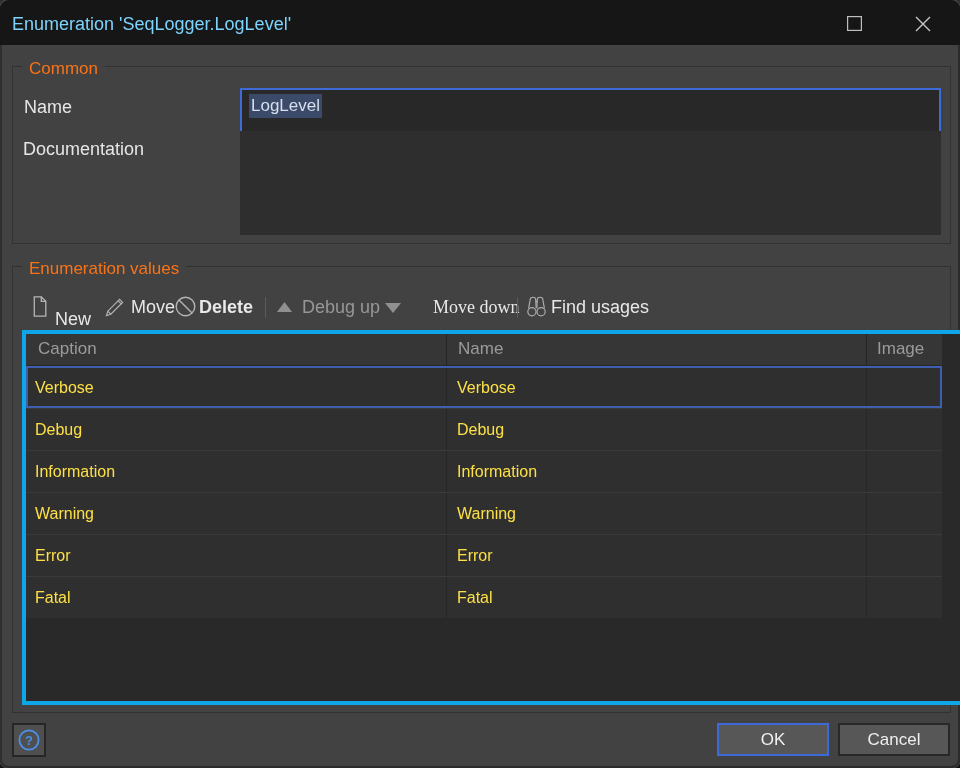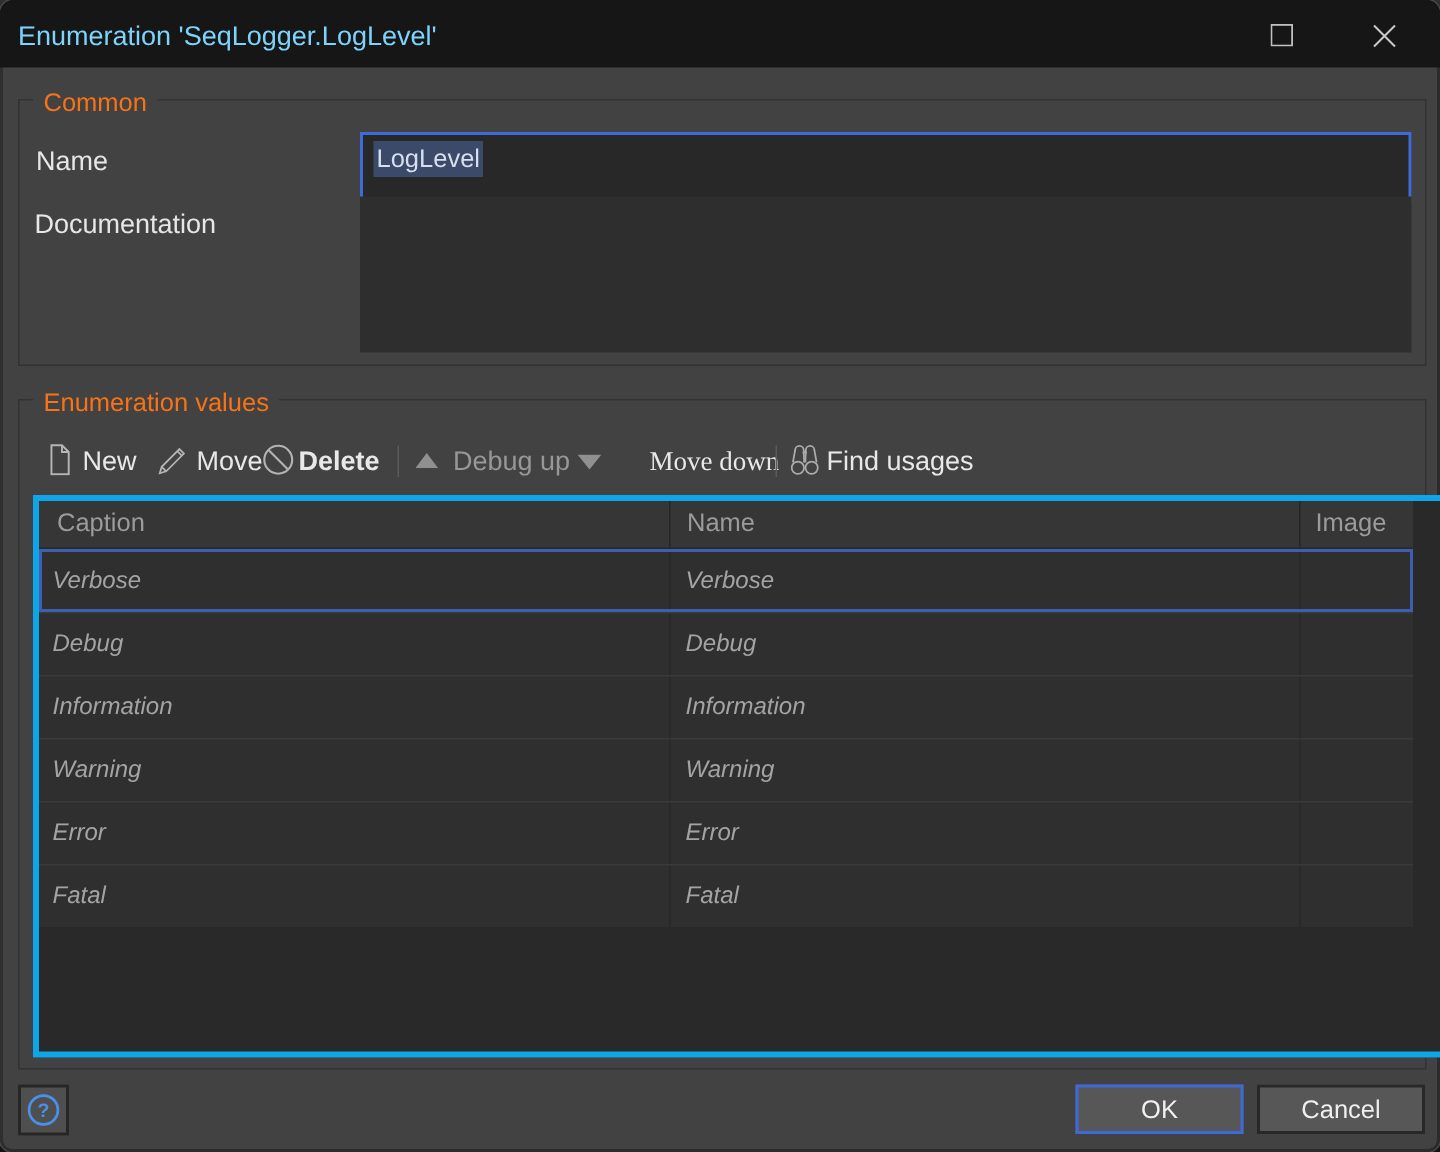--- a/index.html
+++ b/index.html
@@ -12,21 +12,21 @@
   #titlebar { position:absolute; left:0; top:0; width:960px; height:45px; background:#161616; }
   #title { position:absolute; left:12px; top:0; height:45px; line-height:48px; font-size:18px; color:#7dd3fc; }
   .abs { position:absolute; }
   .group { position:absolute; border:1px solid #323232; }
   .legend { position:absolute; top:-8px; background:#424242; padding:0 7px; font-size:17px; color:#f97316; line-height:19px; }
   .label { position:absolute; font-size:18px; color:#e6e6e6; }
   .tbtxt { position:absolute; font-size:18px; color:#e8e8e8; top:297px; line-height:20px; }
   .tbtxt.dis { color:#979797; }
   .sep { position:absolute; width:1px; height:21px; top:297px; background:#5b5b5b; }
   .hdr { position:absolute; top:0; height:100%; font-size:17px; color:#9b9b9b; line-height:30px; }
-  .cell { font-size:16px; color:#a3a3a3;font-style:italic; }
+  .cell { font-size:16px; color:#fde047; }
 </style>
 </head>
 <body>
 <div id="backdrop-bottom"></div>
 <div id="win">
   <div id="titlebar">
     <div id="title">Enumeration 'SeqLogger.LogLevel'</div>
     <svg class="abs" style="left:847px;top:16px" width="15" height="15" viewBox="0 0 15 15">
       <rect x="0.6" y="0.6" width="13.8" height="13.8" fill="none" stroke="#bfbfbf" stroke-width="1.2"></rect>
     </svg>
@@ -46,21 +46,21 @@
   <div class="abs" style="left:240px;top:131px;width:701px;height:104px;background:#2e2e2e;"></div>
 
   <div class="group" style="left:12px;top:266px;width:939px;height:447px;">
     <div class="legend" style="left:9px;">Enumeration values</div>
   </div>
 
   <svg class="abs" style="left:33px;top:296px" width="14" height="21" viewBox="0 0 14 21">
     <path d="M1.3 0.8 H8.3 L12.8 5.3 V20.2 H1.3 Z" fill="none" stroke="#b5b5b5" stroke-width="1.3"></path>
     <path d="M8.3 0.8 V5.3 H12.8" fill="none" stroke="#b5b5b5" stroke-width="1.3"></path>
   </svg>
-  <div class="tbtxt" style="left:55px;">New</div>
+  <div class="tbtxt" style="left:55px;margin-top:12px;">New</div>
   <svg class="abs" style="left:105px;top:296px" width="21" height="21" viewBox="0 0 21 21">
     <path d="M1.5 19.5 L2.8 15.2 L14.6 3.4 L17.6 6.4 L5.8 18.2 Z M2.8 15.2 L5.8 18.2 M13.2 4.8 L16.2 7.8" fill="none" stroke="#b3b3b3" stroke-width="1.2"></path>
   </svg>
   <div class="tbtxt" style="left:131px;">Move</div>
   <svg class="abs" style="left:175px;top:296px" width="21" height="21" viewBox="0 0 21 21">
     <circle cx="10.5" cy="10.5" r="9.3" fill="none" stroke="#b3b3b3" stroke-width="1.4"></circle>
     <path d="M4 4 L17 17" stroke="#b3b3b3" stroke-width="1.4"></path>
   </svg>
   <div class="tbtxt" style="left:199px;font-weight:bold;">Delete</div>
   <div class="sep" style="left:265px;"></div>

